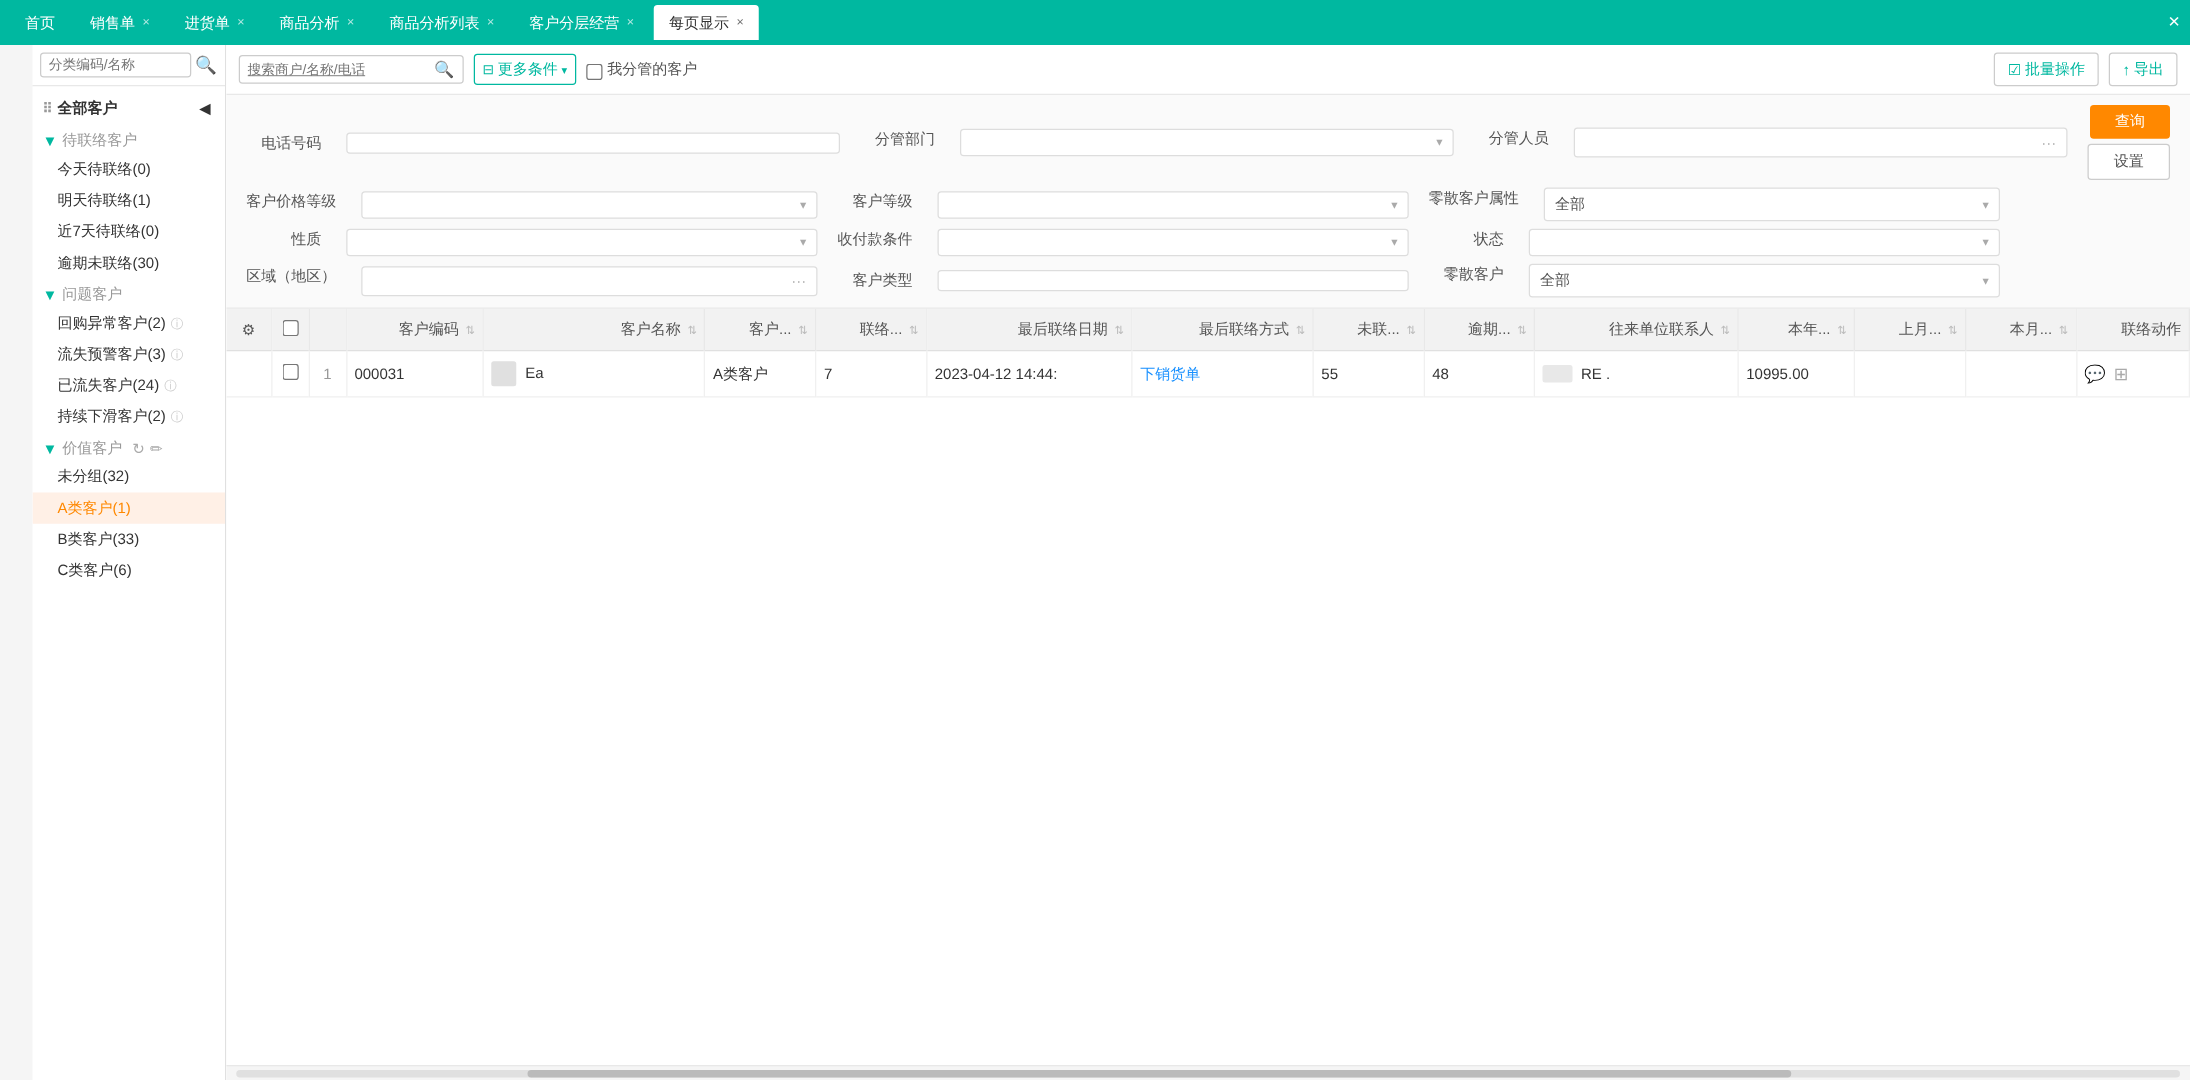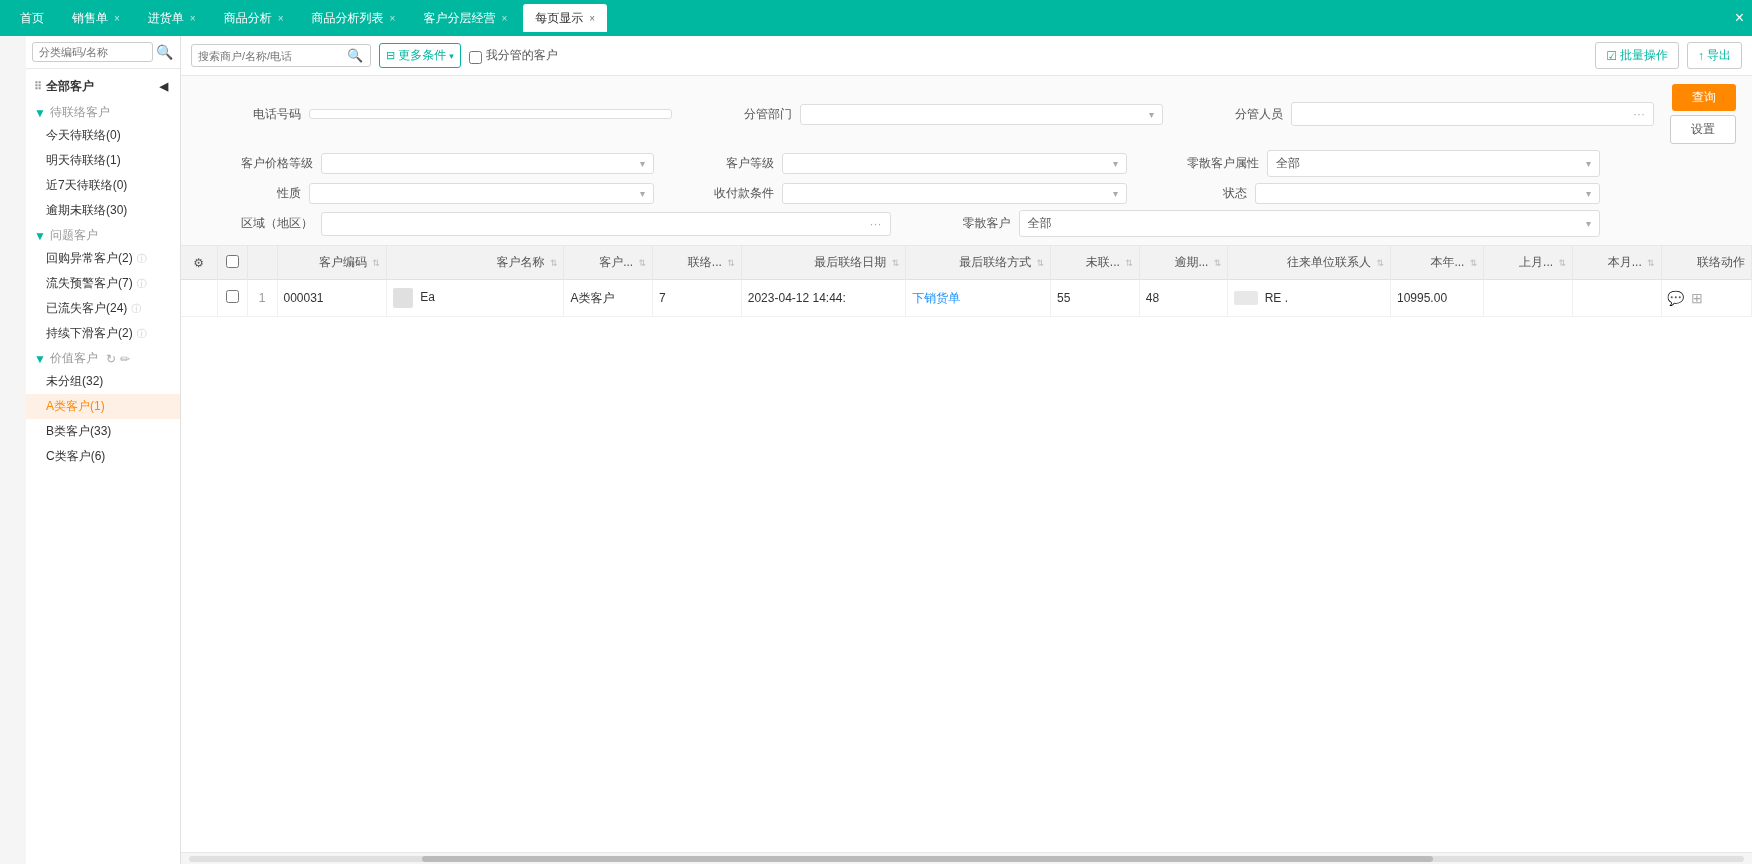--- a/index.html
+++ b/index.html
@@ -116,21 +116,21 @@
     }
     .filter-bar .search-input-wrap {
       display: flex;
       align-items: center;
       border: 1px solid #ccc;
       border-radius: 3px;
       padding: 3px 6px;
       gap: 4px;
       width: 180px;
     }
-    .filter-bar .search-input-wrap input { border: none; outline: none; font-size: 11px; color: #999; width: 100%; }
+    .filter-bar .search-input-wrap input { border: none; outline: none; font-size: 11px; color: #999; width: 100%; text-decoration: underline; }
     .filter-bar .search-icon { color: #00b8a0; font-size: 13px; cursor: pointer; }
     .filter-more-btn {
       display: flex;
       align-items: center;
       gap: 3px;
       color: #00b8a0;
       cursor: pointer;
       padding: 3px 6px;
       border: 1px solid #00b8a0;
       border-radius: 3px;
@@ -164,24 +164,22 @@
     }
     .filter-row {
       display: flex;
       align-items: center;
       gap: 16px;
       margin-bottom: 6px;
     }
     .filter-row:last-child { margin-bottom: 0; }
     .filter-field {
       display: flex;
-      align-items: center;
-      gap: 8px;
+      gap: 20px;
       flex: 1;
-      margin-left: 44px;
     }
     .filter-field label {
       color: #555;
       white-space: nowrap;
       min-width: 60px;
       text-align: right;
       font-size: 12px;
     }
     .filter-field .field-control {
       flex: 1;
@@ -404,21 +402,21 @@
 
       <div class="tree-section-label">
         <span style="color:#00b8a0;">▼</span>
         <span>问题客户</span>
       </div>
       <div class="tree-item">
         <span>回购异常客户(2)</span>
         <span class="info-icon">ⓘ</span>
       </div>
       <div class="tree-item">
-        <span>流失预警客户(7)</span>
+        <span>流失预警客户(3)</span>
         <span class="info-icon">ⓘ</span>
       </div>
       <div class="tree-item">
         <span>已流失客户(24)</span>
         <span class="info-icon">ⓘ</span>
       </div>
       <div class="tree-item">
         <span>持续下滑客户(2)</span>
         <span class="info-icon">ⓘ</span>
       </div>
@@ -553,20 +551,24 @@
 
       <div class="filter-row">
         <div class="filter-field">
           <label>区域（地区）</label>
           <div class="field-control" style="flex:2;">
             <span></span>
             <span class="dots">···</span>
           </div>
         </div>
         <div class="filter-field">
+          <label>客户类型</label>
+          <div class="field-control" style="flex:2;"></div>
+        </div>
+        <div class="filter-field">
           <label>零散客户</label>
           <div class="field-control" style="flex:2;">
             <span>全部</span>
             <span class="chevron">▾</span>
           </div>
         </div>
         <div style="width:120px;"></div>
       </div>
     </div>
 

